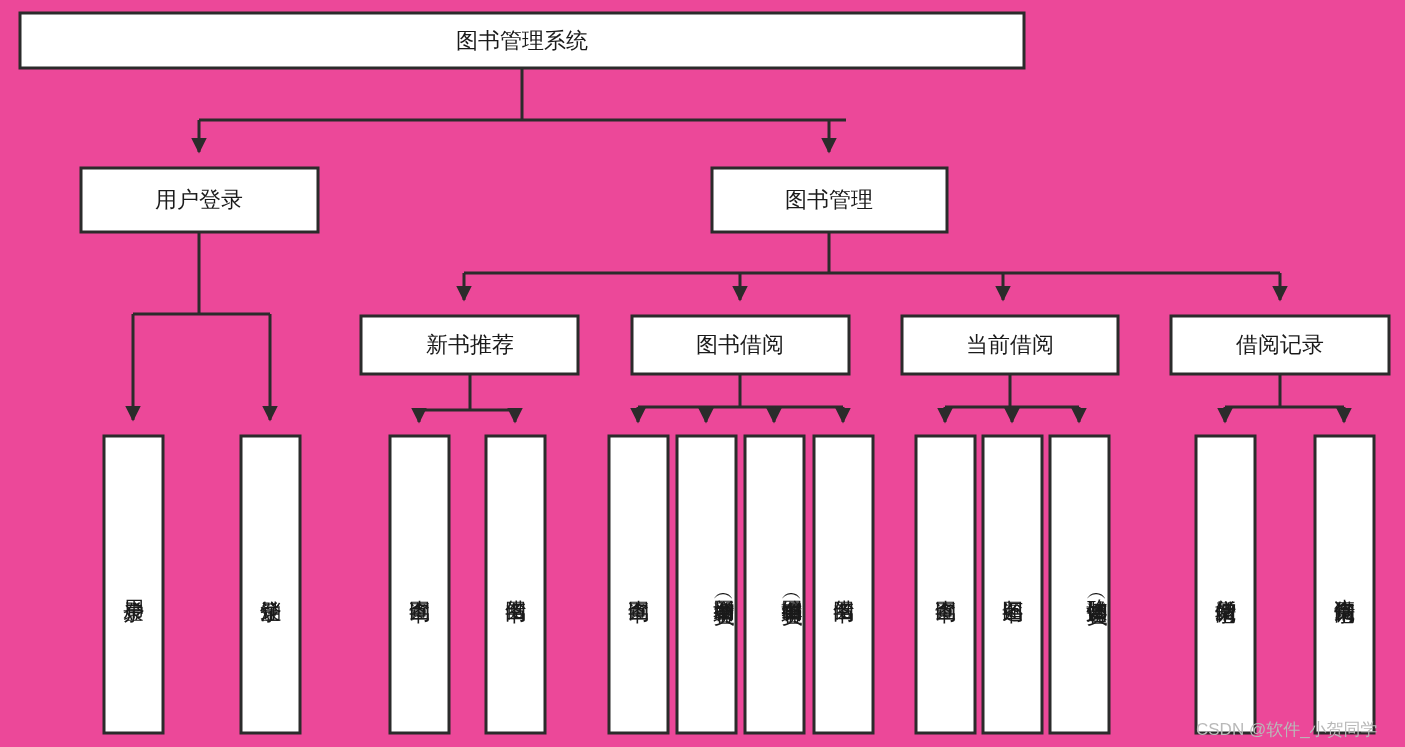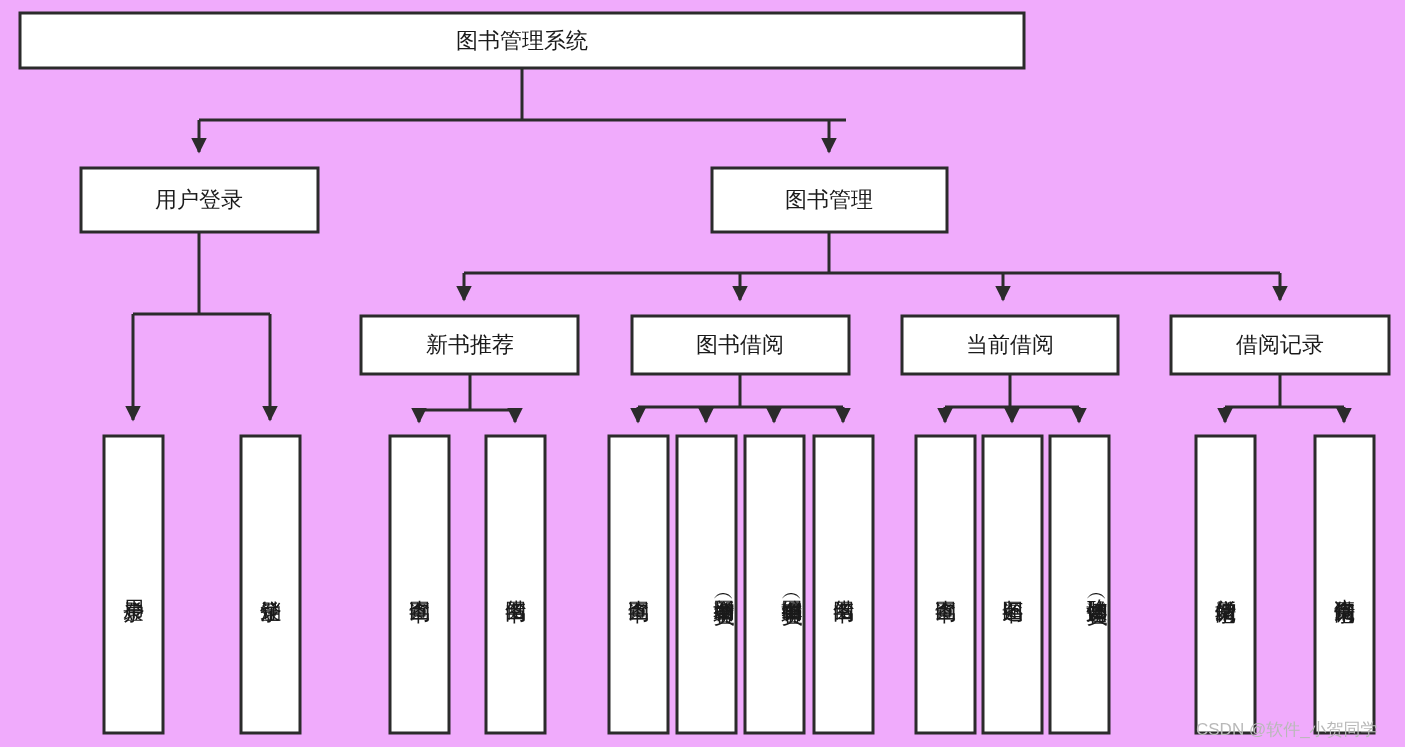--- a/index.html
+++ b/index.html
@@ -11,21 +11,21 @@
   body {
     width: 1405px;
     height: 747px;
     font-family: "Liberation Sans", "DejaVu Sans", sans-serif;
     overflow: hidden;
   }
   #diagram-root {
     position: relative;
     width: 1405px;
     height: 747px;
-    background: #f0abfc;
+    background: #ec4899;
   }
   svg#tree-svg {
     position: absolute;
     top: 0;
     left: 0;
     width: 1405px;
     height: 747px;
     display: block;
   }
   .node-rect {

